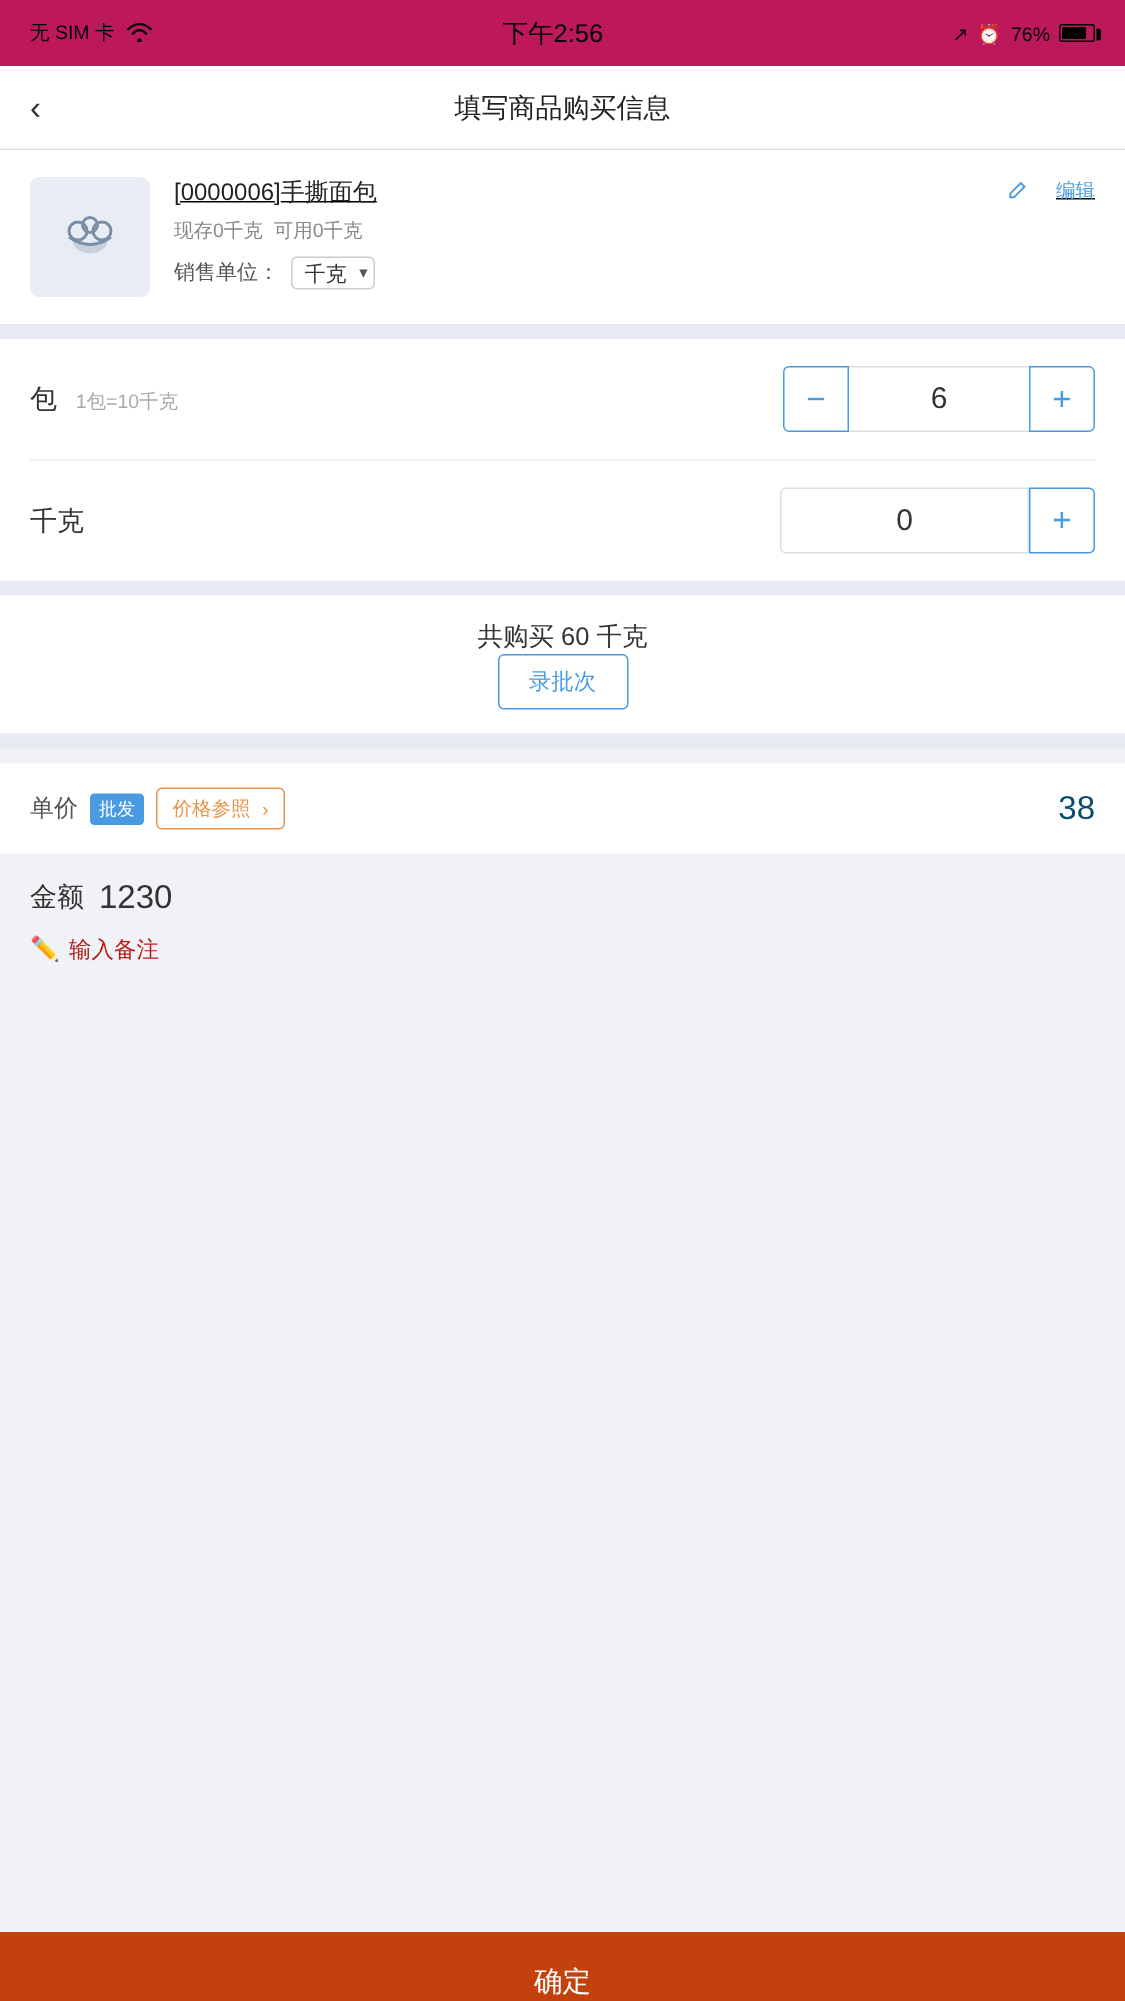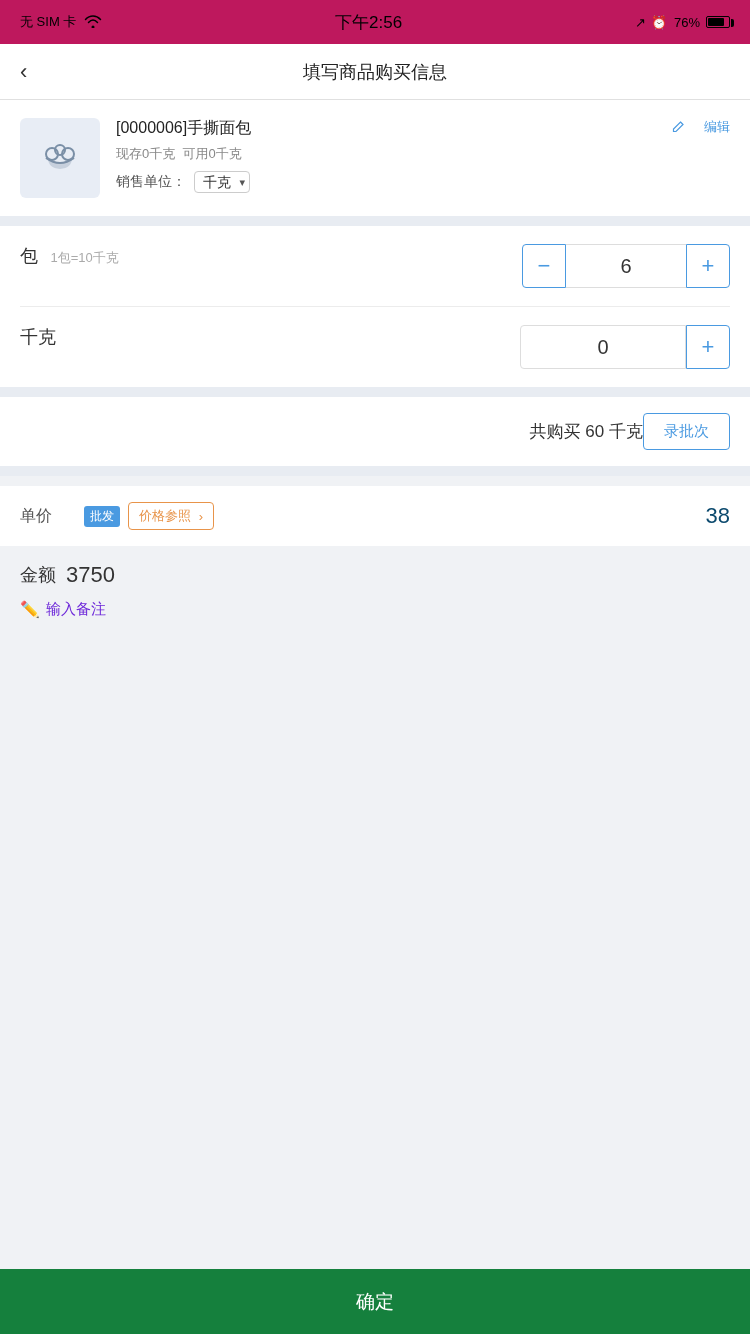--- a/index.html
+++ b/index.html
@@ -104,33 +104,34 @@
       font-size: 13px;
       color: #4a9ae1;
       display: flex;
       align-items: center;
       gap: 19px;
     }
     .product-top-row {
       display: flex;
       justify-content: space-between;
       align-items: flex-start;
+      text-decoration: underline;
     }
 
     
     .divider { height: 10px; background: #e8ecf2; }
 
     
     .quantity-section {
       background: #fff;
       padding: 0 20px;
     }
     .quantity-row {
       display: flex;
-      align-items: flex-start;
+      align-items: center;
       justify-content: space-between;
       padding: 18px 0;
       border-bottom: 1px solid #ececec;
     }
     .quantity-row:last-child { border-bottom: none; }
     .qty-sublabel { font-size: 13px; color: #aaa; margin-left: 8px; }
     .qty-controls {
       display: flex;
       align-items: center;
       gap: 0;
@@ -173,20 +174,21 @@
       outline: none;
     }
 
     
     .total-section {
       background: #fff;
       padding: 16px 20px;
       display: flex;
       align-items: center;
       justify-content: flex-end;
+      flex-direction: column;
     }
     .total-text { font-size: 17px; color: #333; }
     .total-text span { font-weight: 500; }
     .record-btn {
       border: 1px solid #4a9ae1;
       color: #4a9ae1;
       background: #fff;
       border-radius: 4px;
       padding: 8px 20px;
       font-size: 15px;
@@ -203,21 +205,20 @@
       justify-content: space-between;
     }
     .price-left { display: flex; align-items: center; gap: 8px; }
     .price-label { font-size: 16px; color: #555; }
     .price-badge {
       background: #4a9ae1;
       color: #fff;
       border-radius: 3px;
       padding: 2px 6px;
       font-size: 12px;
-      margin-left: 24px;
     }
     .price-ref-btn {
       border: 1px solid #e8944a;
       border-radius: 4px;
       color: #e8944a;
       background: #fff;
       padding: 4px 10px;
       font-size: 13px;
       cursor: pointer;
       display: flex;
@@ -251,24 +252,24 @@
 
     
     .empty-space { flex: 1; background: #f0f2f5; min-height: 280px; }
 
     
     .confirm-bar {
       position: fixed;
       bottom: 0;
       left: 0;
       width: 750px;
-      height: 65px;
-      background: #15803d;
-      display: flex;
-      align-items: center;
+      height: 46px;
+      background: #c2410c;
+      display: flex;
+      align-items: flex-end;
       justify-content: center;
       cursor: pointer;
     }
     .confirm-text {
       color: #fff;
       font-size: 19px;
       font-weight: 500;
     }
     .battery { 
       display: inline-block;
@@ -405,25 +406,25 @@
     <button class="price-ref-btn">
       <span>价格参照</span>&nbsp;<span>›</span>
     </button>
   </div>
   <div class="price-value">38</div>
 </div>
 
 <div class="amount-section">
   <div class="amount-row">
     <span class="amount-label">金额</span>
-    <span class="amount-value">3750</span>
+    <span class="amount-value">1230</span>
   </div>
   <div class="note-row">
     <span class="note-icon">✏️</span>
-    <span style="font-size:15px;color:#6d28d9;">输入备注</span>
+    <span style="font-size:15px;color:#b91c1c;">输入备注</span>
   </div>
 </div>
 
 <div class="empty-space"></div>
 
 <div class="confirm-bar">
   <span class="confirm-text">确定</span>
 </div>
 
 </body></html>

